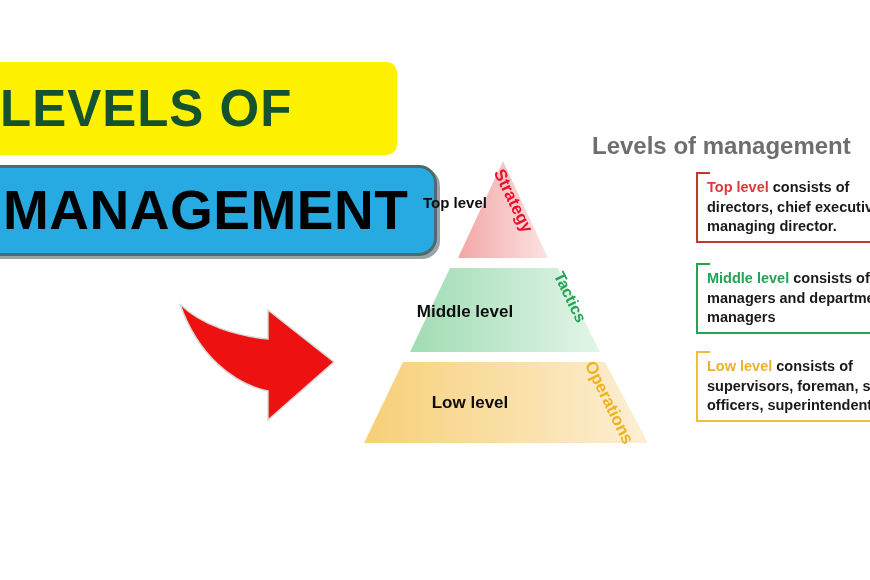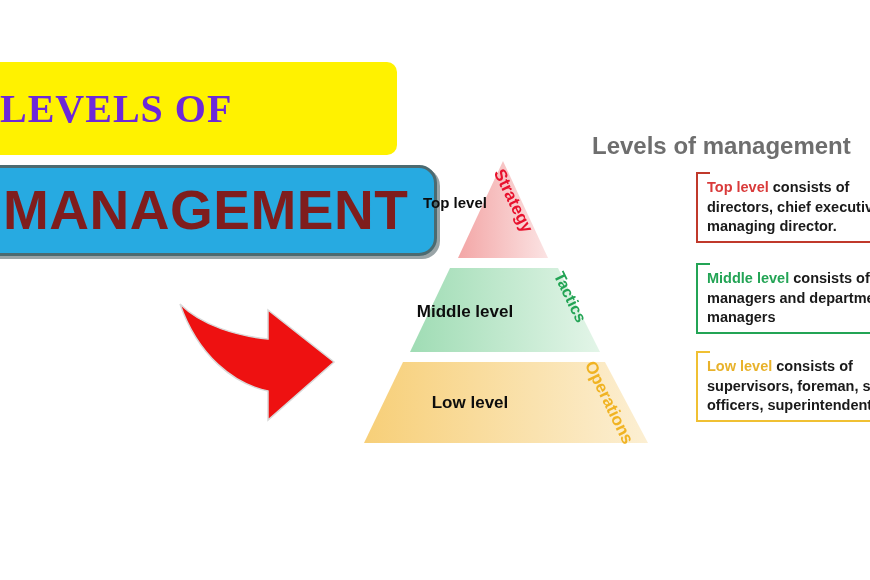--- a/index.html
+++ b/index.html
@@ -29,42 +29,42 @@
   #banner-yellow {
     left: -80px;
     top: 62px;
     width: 477px;
     height: 93px;
     background: #FFF200;
     border-radius: 10px;
     padding-left: 80px;
   }
   #banner-yellow .banner-text {
-    font-size: 40px;
-    font-weight: bold;
-    color: #6d28d9;
+    font-size: 51px;
+    font-weight: bold;
+    color: #14532d;
     letter-spacing: 1px;
     line-height: 1;
-    font-family: Liberation Serif, serif;
+    font-family: Liberation Sans, sans-serif;
   }
   #banner-blue {
     left: -80px;
     top: 165px;
     width: 517px;
     height: 91px;
     background: #27AAE1;
     border: 3px solid #4C6A70;
     border-radius: 18px;
     padding-left: 80px;
     box-shadow: 3px 3px 0 rgba(70,90,95,0.55);
   }
   #banner-blue .banner-text {
     font-size: 55px;
     font-weight: bold;
-    color: #7f1d1d;
+    color: #000000;
     letter-spacing: 0.5px;
     line-height: 1;
     font-family: "Liberation Sans", sans-serif;
   }
 
   
   #arrow {
     position: absolute;
     left: 172px;
     top: 292px;

